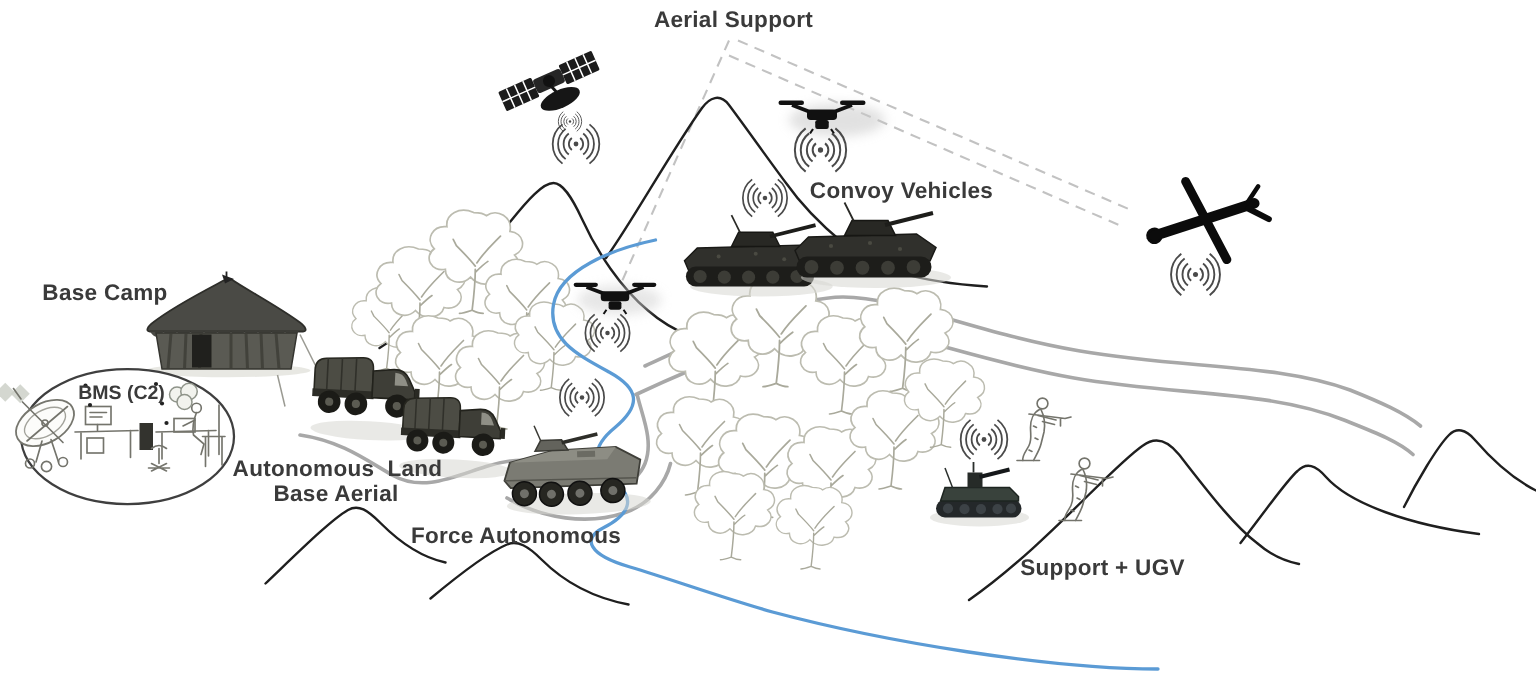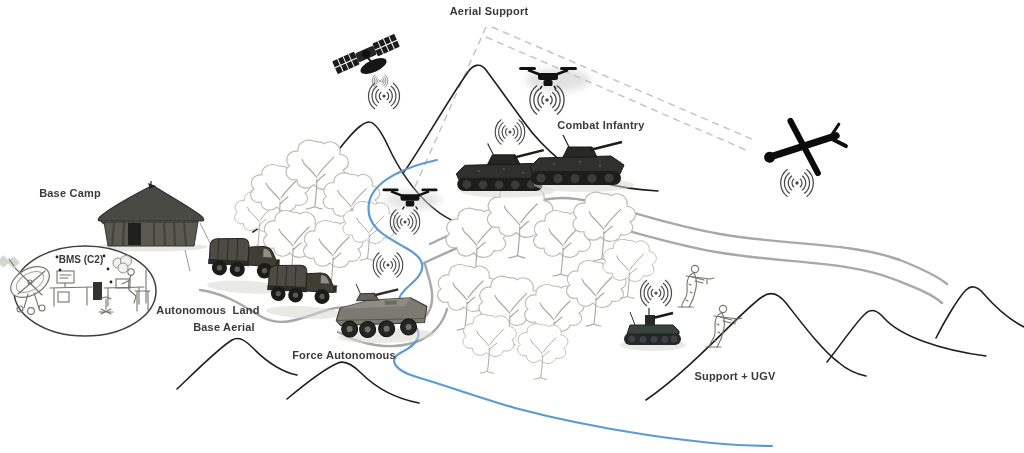--- a/index.html
+++ b/index.html
@@ -1,21 +1,21 @@
 <!DOCTYPE html>
 <html style="--background: #ffffff; --label: #3a3a3a; --river: #5b9bd5; --road: #a8a8a8; --ridge: #1f1f1f; --dashed-link: #c2c2c2; --signal: #4a4a4a; --tree: #bcbcb0;"><head>
 <meta charset="utf-8">
 <style>
   * { margin:0; padding:0; box-sizing:border-box; }
   body { background:#fff; font-family:"Liberation Sans", sans-serif; }
   .canvas { position:relative; width:1024px; height:453px; background:var(--background,#fff); overflow:hidden; }
   .scene-svg { position:absolute; left:0; top:0; }
-  .label { position:absolute; transform:translateX(-50%); font-weight:bold; font-size:11px;
+  .label { position:absolute; transform:translateX(-50%); font-weight:bold; font-size:15px;
            color:var(--label,#3a3a3a); white-space:pre; letter-spacing:.2px; }
-  .label.small { font-size:10px; letter-spacing:0; }
+  .label.small { font-size:13px; letter-spacing:0; }
   
   .ridge { fill:none; stroke:var(--ridge,#1f1f1f); stroke-width:1.6; stroke-linecap:round; }
   .road  { fill:none; stroke:var(--road,#a8a8a8);  stroke-width:2.4; stroke-linecap:round; }
   .river { fill:none; stroke:var(--river,#5b9bd5); stroke-width:2.2; stroke-linecap:round; }
   .dash  { fill:none; stroke:var(--dashed-link,#c2c2c2); stroke-width:1.4; stroke-dasharray:7 5; }
   .sig   { fill:none; stroke:var(--signal,#4a4a4a); stroke-width:1.2; }
   .sig-dot { fill:var(--signal,#4a4a4a); }
   .tree-canopy { fill:#ffffff; stroke:var(--tree,#bcbcb0); stroke-width:1.1; }
   .tree-trunk  { fill:none; stroke:#a9a99b; stroke-width:1.1; stroke-linecap:round; }
   .veh-shadow  { fill:#d7d7d2; opacity:.55; }
@@ -283,21 +283,21 @@
     <use href="#wifi" transform="translate(547,100) scale(1.1)"></use>
     <use href="#wifi" transform="translate(510,132) scale(.95)"></use>
     <use href="#wifi" transform="translate(797,183) scale(1.05)"></use>
     <use href="#wifi" transform="translate(405,222) scale(.95)"></use>
     <use href="#wifi" transform="translate(388,265) scale(.95)"></use>
     <use href="#wifi" transform="translate(656,293)"></use>
   </g>
 </svg>
 
 <div class="label" style="left:489px; top:5px">Aerial Support</div>
-<div class="label" style="left:601px; top:119px">Combat Infantry</div>
+<div class="label" style="left:601px; top:119px">Convoy Vehicles</div>
 <div class="label" style="left:70px;  top:187px">Base Camp</div>
 <div class="label small" style="left:81px; top:254px">BMS (C2)</div>
-<div class="label" style="left:208px; top:304px">Autonomous  Land</div>
+<div class="label" style="left:225px; top:304px">Autonomous  Land</div>
 <div class="label" style="left:224px; top:321px">Base Aerial</div>
 <div class="label" style="left:344px; top:349px">Force Autonomous</div>
 <div class="label" style="left:735px; top:370px">Support + UGV</div>
 
 </div>
 
 </body></html>

